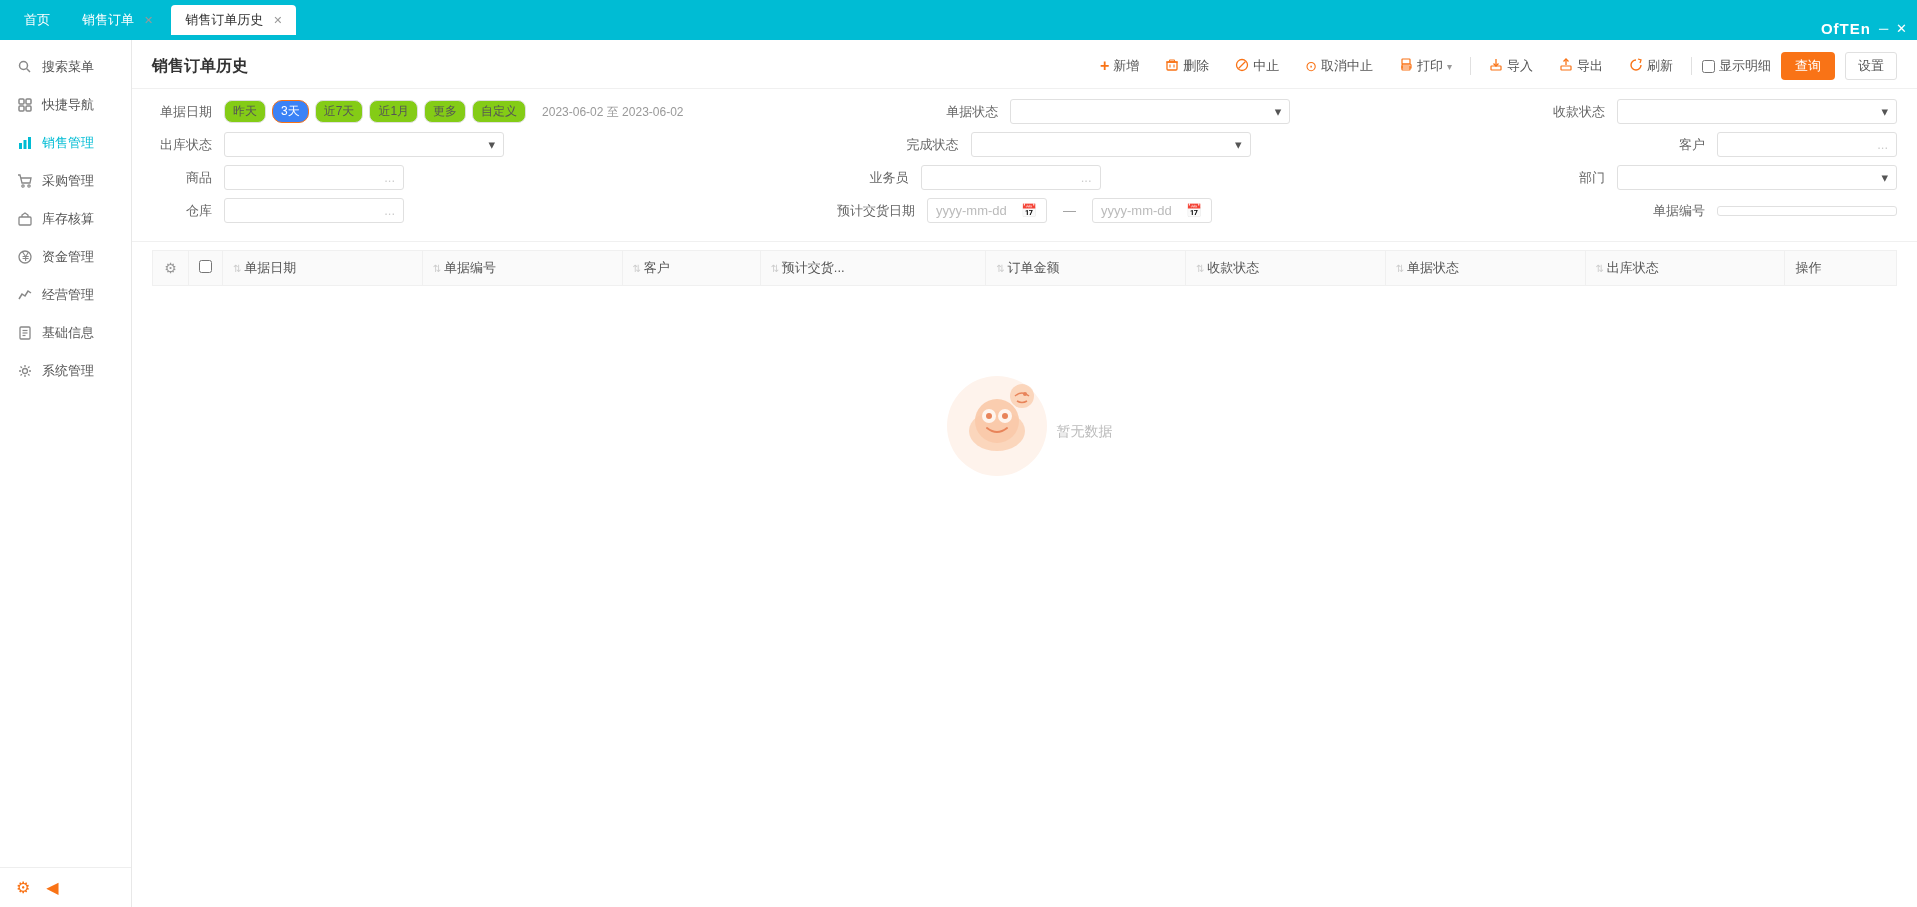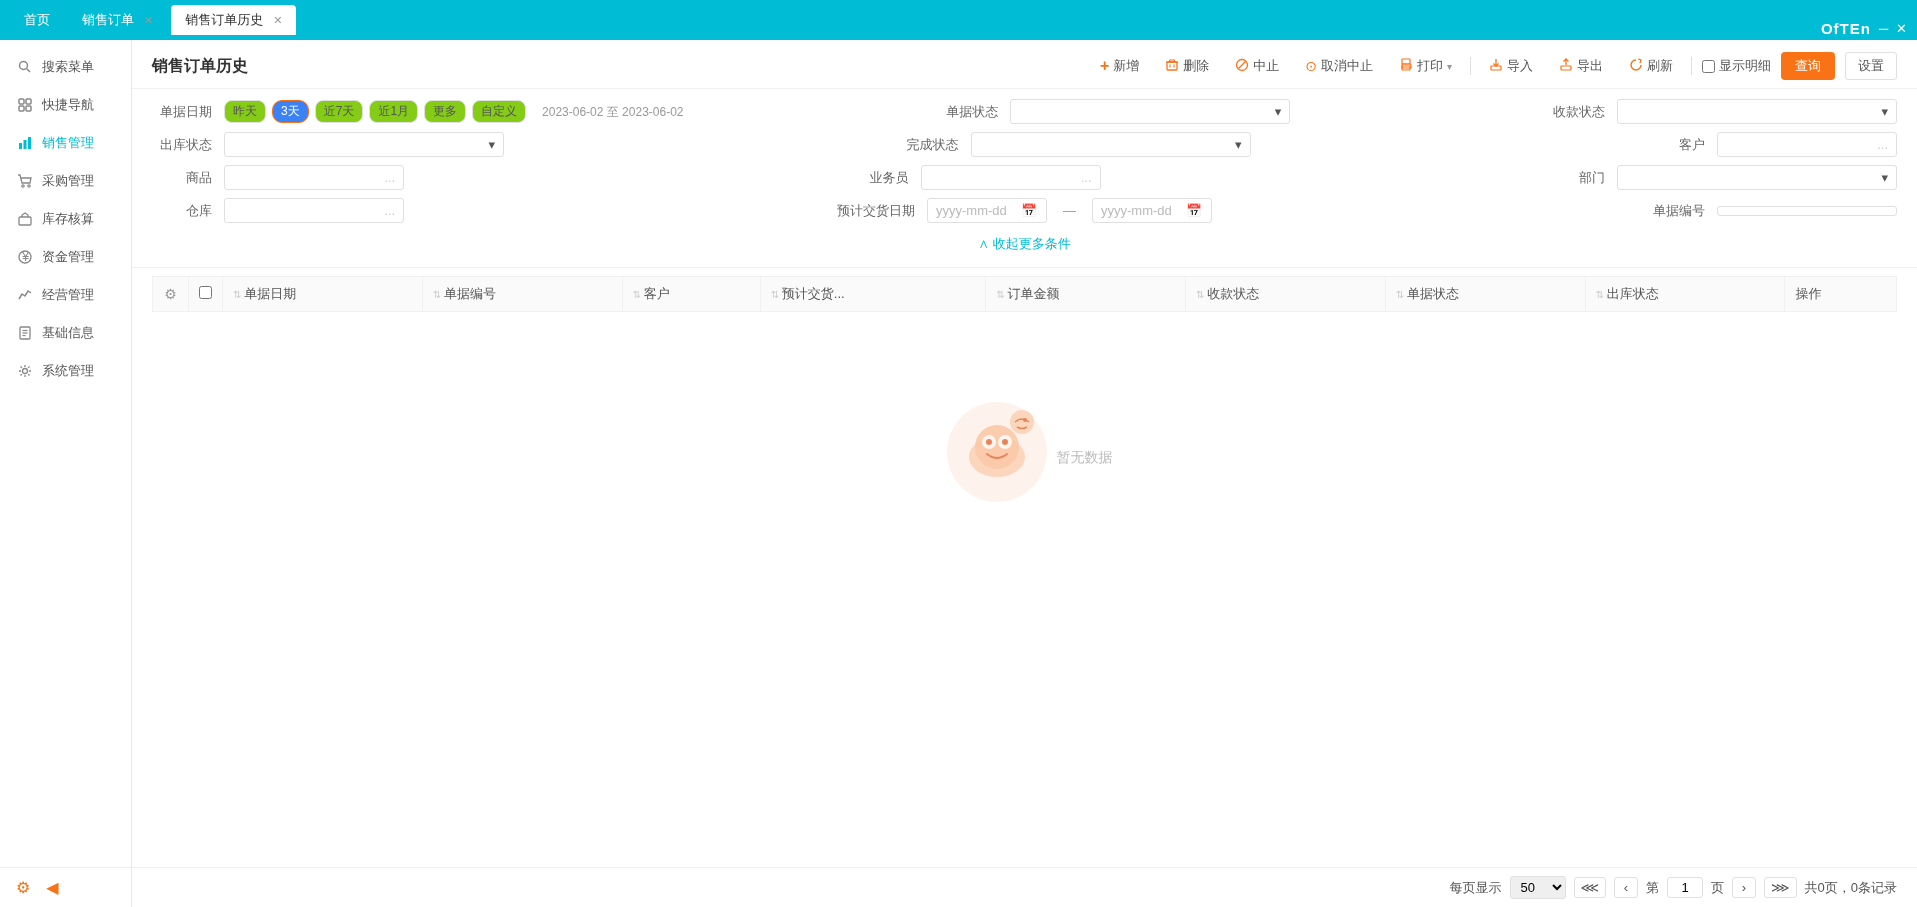--- a/index.html
+++ b/index.html
@@ -639,23 +639,20 @@
           <span style="color:#ccc;">📅</span>
         </div>
 
         <div style="flex:1;"></div>
         <span class="filter-label">单据编号</span>
         <div class="filter-input filter-select-wide">
           <span style="flex:1;color:#bbb;"></span>
         </div>
       </div>
 
-      <div class="collapse-bar">
-        <span>∧ 收起更多条件</span>
-      </div>
     </div>
 
     <div class="table-container">
       <table class="data-table">
         <thead>
           <tr>
             <th style="width:36px;text-align:center;">
               <span class="table-settings-icon">⚙</span>
             </th>
             <th class="checkbox-th">
@@ -716,31 +713,15 @@
             <circle cx="85" cy="30" r="12" fill="#f9c9a8" opacity="0.7"></circle>
             <path d="M78 30 Q85 24 92 30" stroke="#e8845a" stroke-width="1.5" fill="none"></path>
             <circle cx="88" cy="28" r="2" fill="#e8845a"></circle>
             <path d="M80 35 Q85 38 90 35" stroke="#e8845a" stroke-width="1.5" fill="none"></path>
           </svg>
         </div>
         <span class="empty-text">暂无数据</span>
       </div>
     </div>
 
-    <div class="pagination-bar">
-      <span>每页显示</span>
-      <select class="page-size-select">
-        <option value="20">20</option>
-        <option value="50" selected="">50</option>
-        <option value="100">100</option>
-      </select>
-      <button class="page-nav-btn">⋘</button>
-      <button class="page-nav-btn">‹</button>
-      <span>第</span>
-      <input type="text" class="page-input" value="1" style="">
-      <span>页</span>
-      <button class="page-nav-btn">›</button>
-      <button class="page-nav-btn">⋙</button>
-      <span>共0页，0条记录</span>
-    </div>
 
   </div>
 </div>
 
 </body></html>

